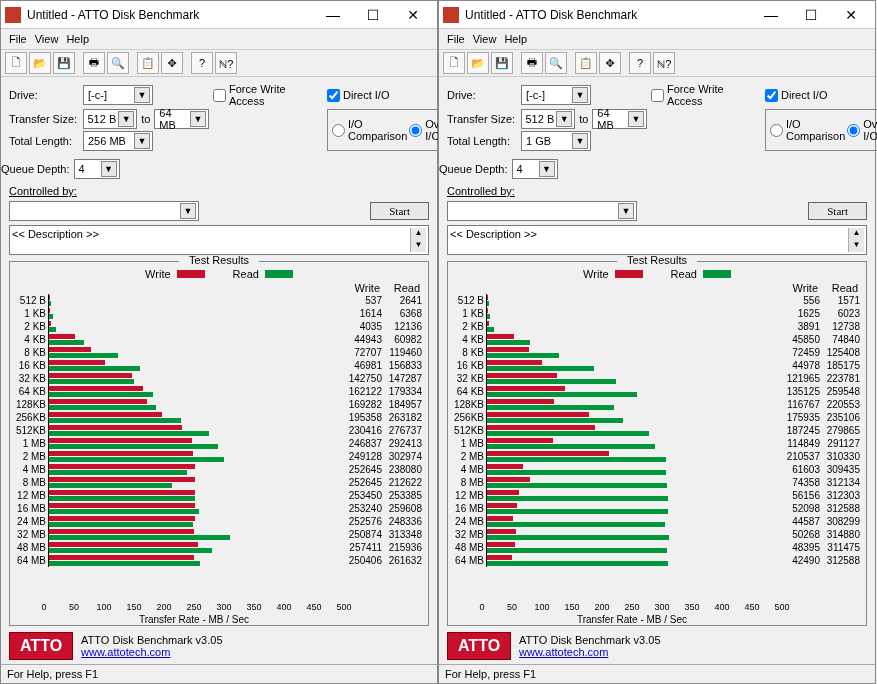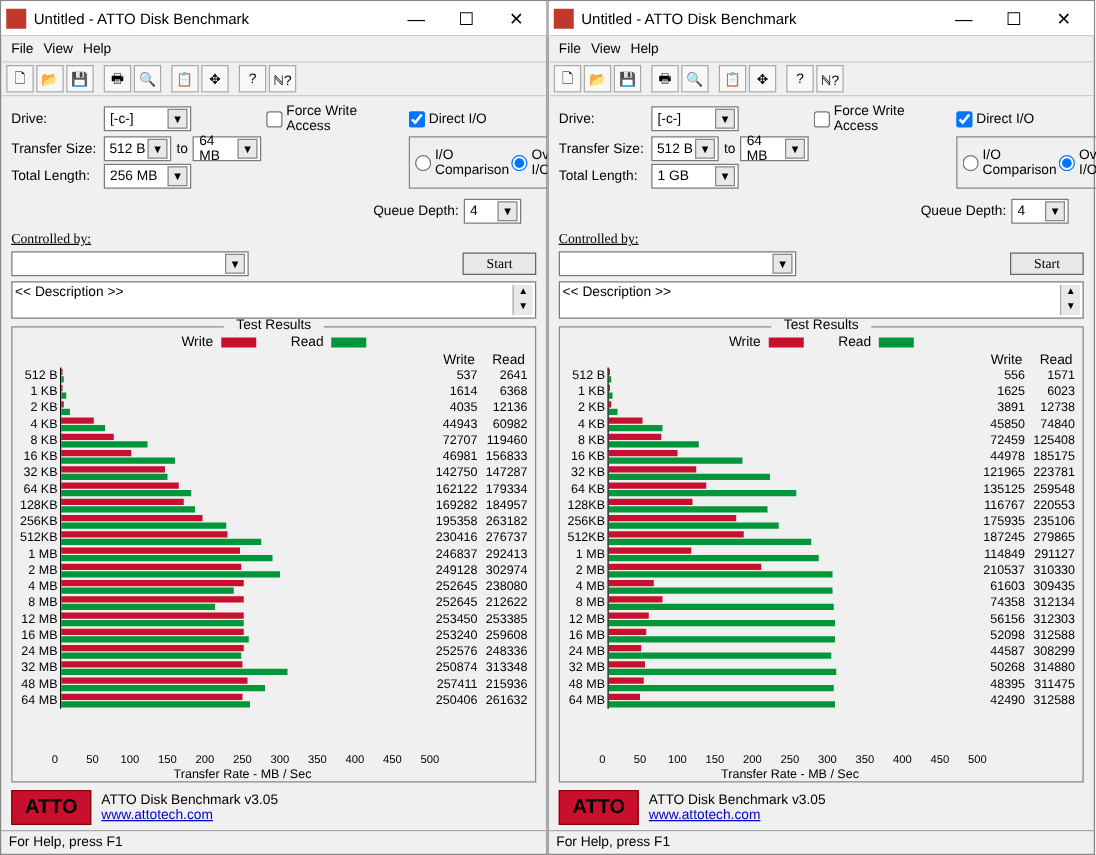--- a/index.html
+++ b/index.html
@@ -86,23 +86,23 @@
     font-size: 9px;
   }
   .chk { display: flex; align-items: center; gap: 3px; }
   .chk input { margin: 0; }
   .radiogroup {
     border: 1px solid #888;
     padding: 4px;
     display: flex; flex-direction: row; gap: 2px;
     font-size: 11px;
   }
-  .qd { display: flex; align-items: center; justify-content: flex-end; gap: 4px; padding: 4px 20px; }
+  .qd { display: flex; align-items: center; gap: 4px; padding: 4px 0; }
   .ctrlby { padding: 2px 8px; display: flex; align-items: center; gap: 4px; }
-  .ctrlby .lbl { text-decoration: underline; font-family: Liberation Serif, serif; }
+  .ctrlby .lbl { text-decoration: underline; }
   .ctrlby .combo { width: 190px; }
   .ctrlby .spacer { flex: 1; }
   .startbtn {
     border: 1px solid #666;
     background: #e8e8e8;
     padding: 2px 18px;
     font-family: Liberation Serif, serif;
   }
   .desc {
     margin: 2px 8px;
@@ -166,21 +166,21 @@
   .xaxis .ticks span { position:absolute; transform: translateX(-50%); }
   .xlabel { text-align:center; font-size:10px; padding-left:34px; padding-right:84px; }
   .footer {
     display: flex;
     align-items: center;
     gap: 8px;
     padding: 4px 8px;
   }
   .atto-logo {
     background: #c8102e;
-    color: #000000;
+    color: #ffffff;
     font-weight: bold;
     font-size: 16px;
     padding: 4px 10px;
     border: 1px solid #800;
   }
   .footer .info { font-size: 11px; }
   .footer .link { color: #0000cc; text-decoration: underline; }
   .status {
     border-top: 1px solid #aaa;
     padding: 3px 6px;

